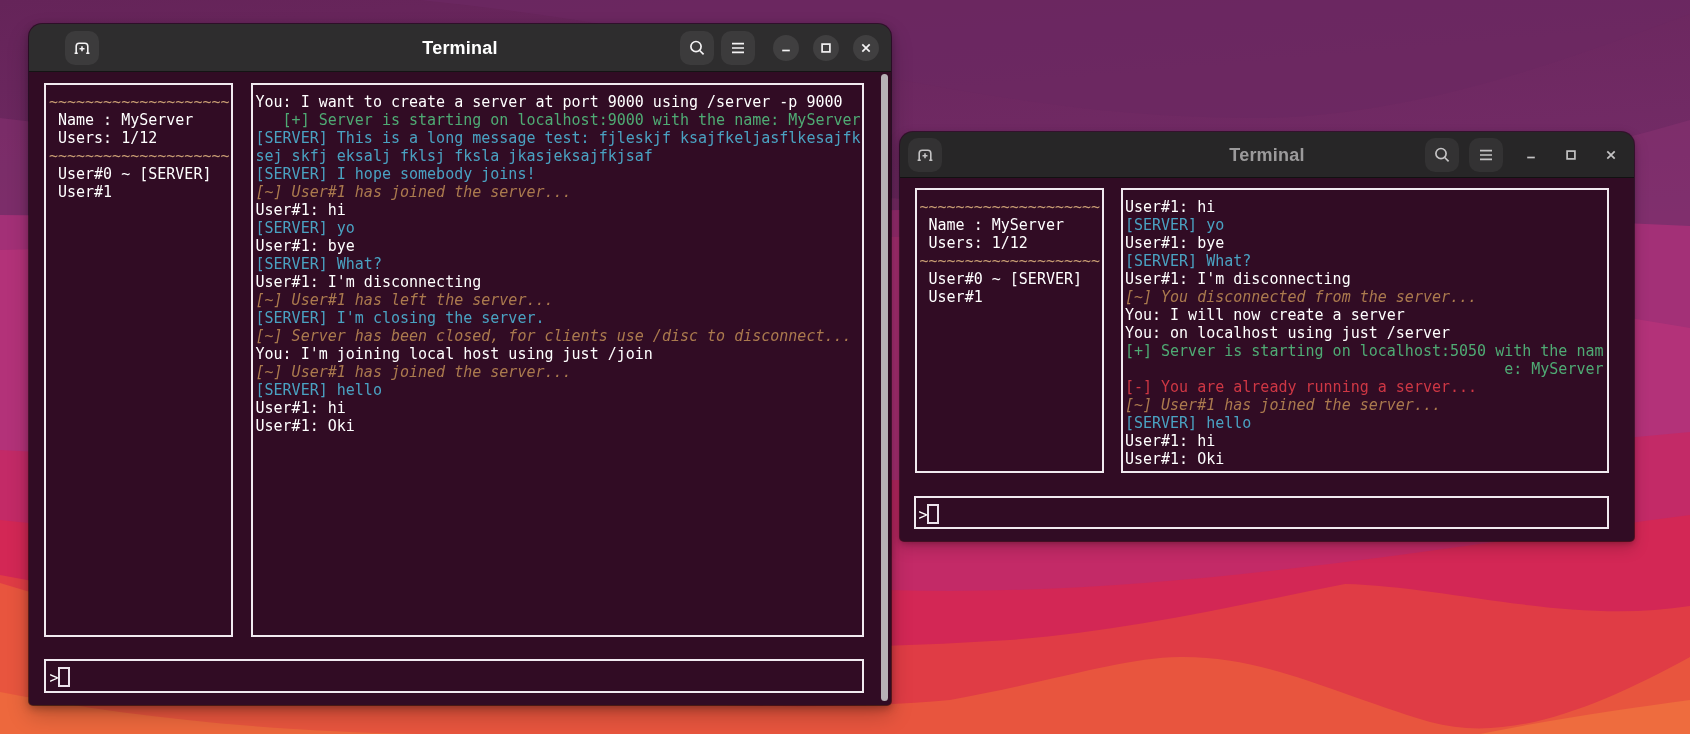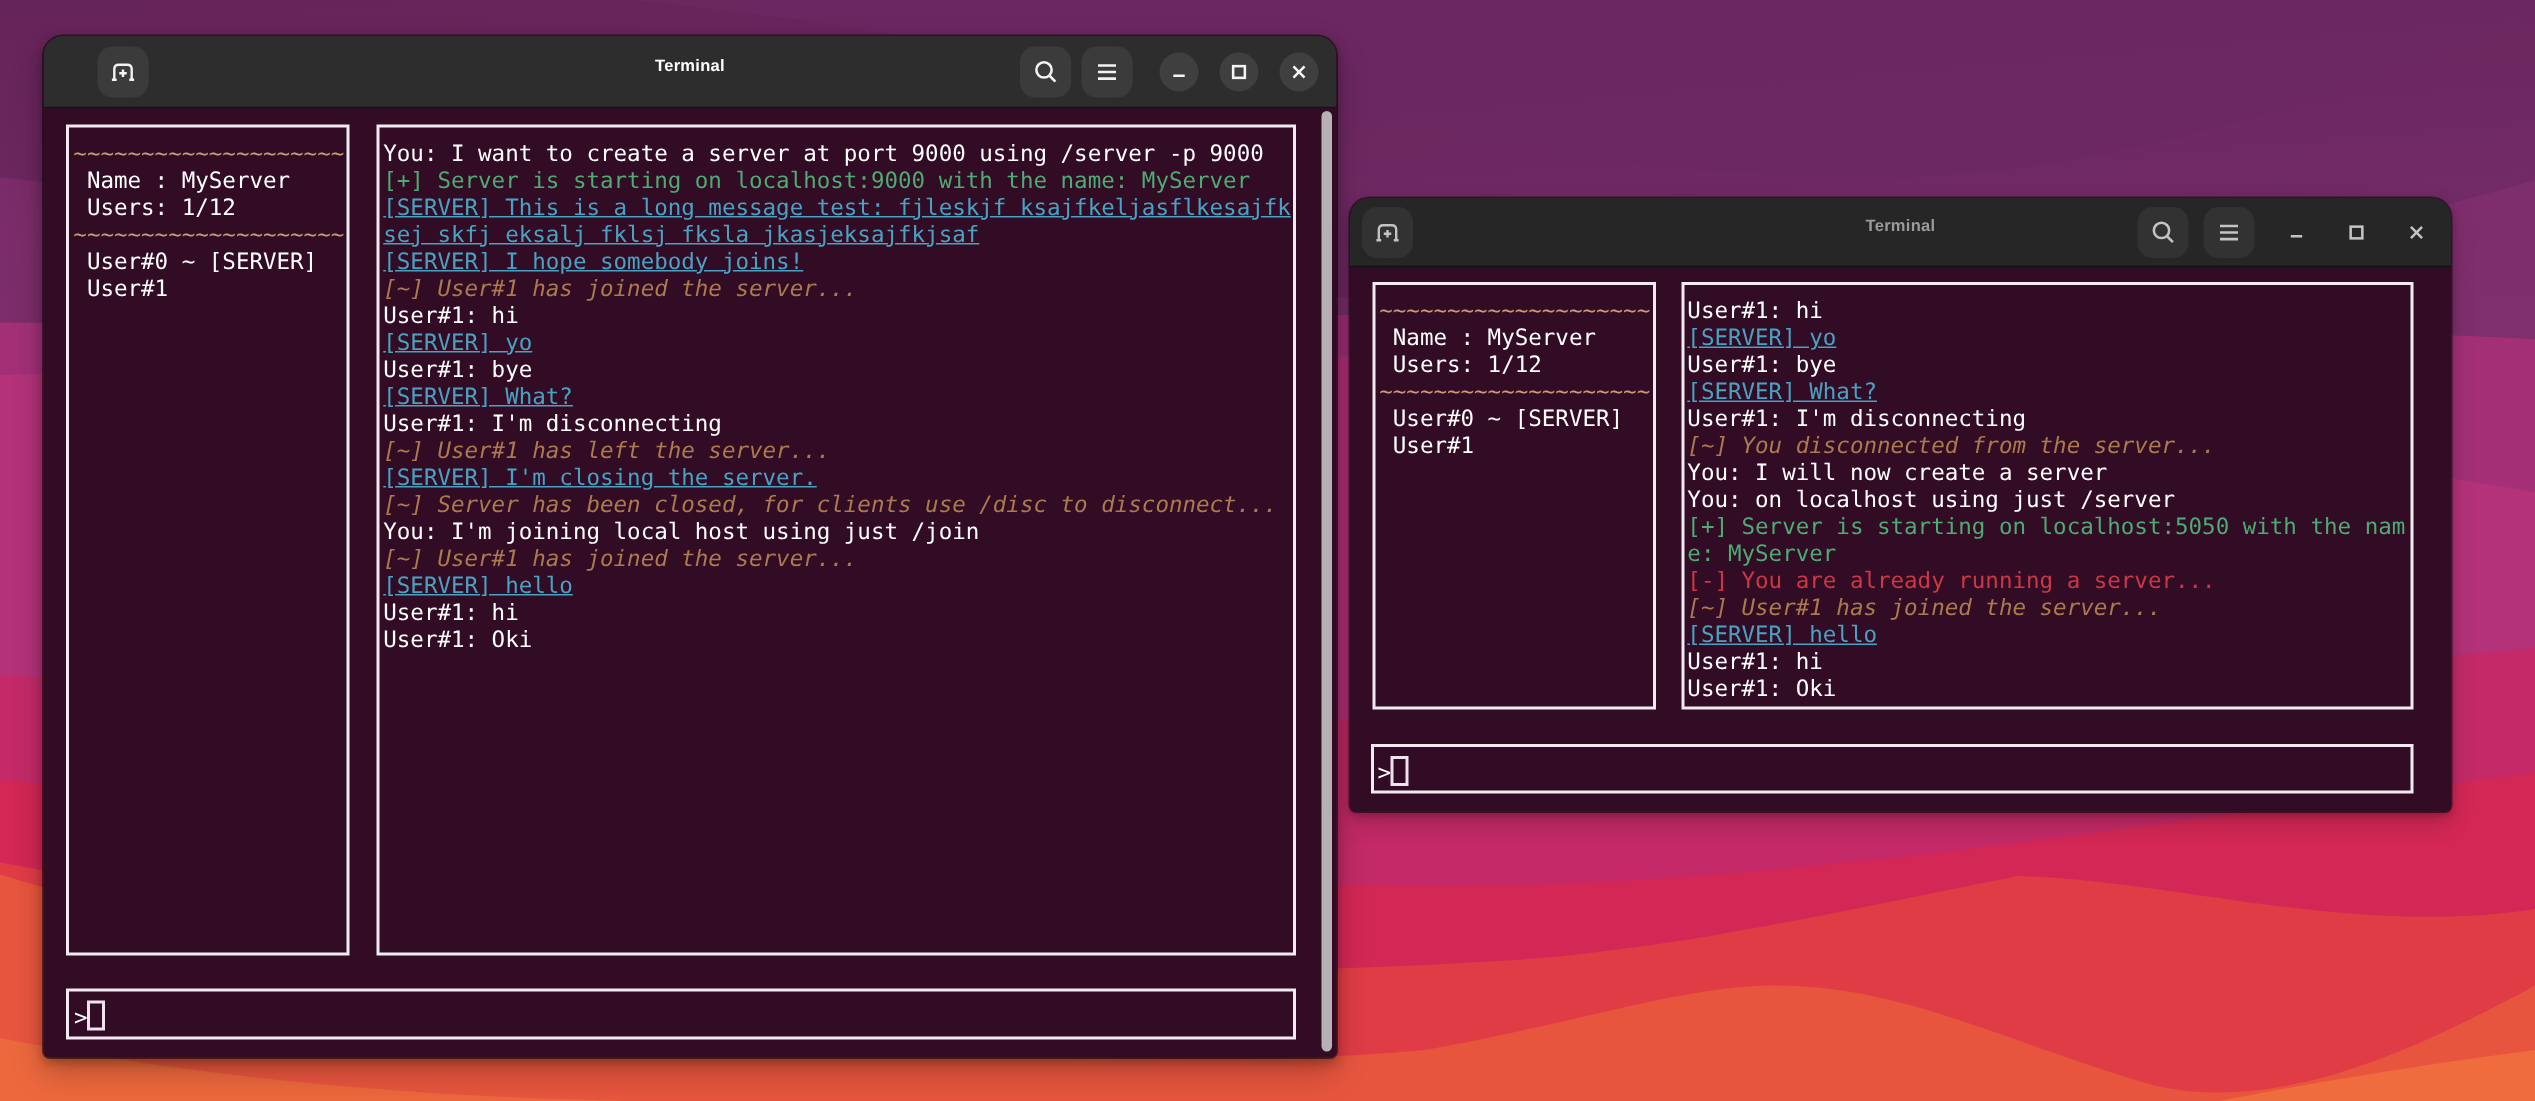--- a/index.html
+++ b/index.html
@@ -11,41 +11,41 @@
   .window{position:absolute;border-radius:13px 13px 4px 4px;
           background:var(--term-bg);}
   .window.focused{box-shadow:0 3px 8px rgba(0,0,0,.3),0 10px 22px rgba(0,0,0,.22),0 0 0 1px rgba(0,0,0,.5);}
   .window.unfocused{box-shadow:0 2px 6px rgba(0,0,0,.26),0 7px 16px rgba(0,0,0,.18),0 0 0 1px rgba(0,0,0,.5);}
   .headerbar{position:absolute;left:0;top:0;right:0;
              border-radius:13px 13px 0 0;
              border-bottom:1px solid rgba(0,0,0,.55);box-sizing:border-box;}
   .window.focused .headerbar{background:#2e2d2e;}
   .window.unfocused .headerbar{background:#272627;}
   .win-title{position:absolute;left:0;right:0;text-align:center;
-             font-weight:bold;font-size:11px;letter-spacing:.2px;}
+             font-weight:bold;font-size:18px;letter-spacing:.2px;}
   .window.focused .win-title{color:#ffffff;}
   .window.unfocused .win-title{color:#9b9a9b;}
   .hb-btn{position:absolute;width:34px;height:34px;border-radius:10px;}
   .window.focused .hb-btn{background:#3c3b3c;}
   .window.unfocused .hb-btn{background:#333233;}
   .hb-btn svg{position:absolute;left:50%;top:50%;transform:translate(-50%,-50%);}
   .circ-btn{position:absolute;width:26px;height:26px;border-radius:50%;}
   .window.focused .circ-btn{background:#403f40;}
   .window.unfocused .circ-btn{background:transparent;}
   .circ-btn svg{position:absolute;left:50%;top:50%;transform:translate(-50%,-50%);}
   .window.focused .icon-stroke{stroke:#f4f3f4;}
   .window.unfocused .icon-stroke{stroke:#c4c3c4;}
 
   
   .tbox{position:absolute;border:2px solid var(--box-border);box-sizing:border-box;overflow:hidden;}
   .tlines{position:absolute;font-family:"DejaVu Sans Mono",monospace;
           font-size:15px;line-height:18px;white-space:pre;color:var(--c-default);}
   .tline{height:18px;}
-  .c-default{color:var(--c-default);} .c-success{color:var(--c-success);}
-  .c-server{color:var(--c-server);text-decoration:underline;}   .c-system{color:var(--c-system);font-style:italic;}
+  .c-default{color:var(--c-default);} .c-success{color:var(--c-success);text-align:right;}
+  .c-server{color:var(--c-server);}   .c-system{color:var(--c-system);font-style:italic;}
   .c-error{color:var(--c-error);}     .c-divider{color:var(--c-divider);}
   .prompt-line{position:absolute;font-family:"DejaVu Sans Mono",monospace;
                font-size:15px;line-height:18px;color:var(--c-default);white-space:pre;}
   .cursor{display:inline-block;width:8px;height:16px;border:2px solid #ece3ec;
           vertical-align:-4px;}
   .scrollbar{position:absolute;border-radius:4px;background:#b7b1b6;}
 </style>
 </head>
 <body>
 

